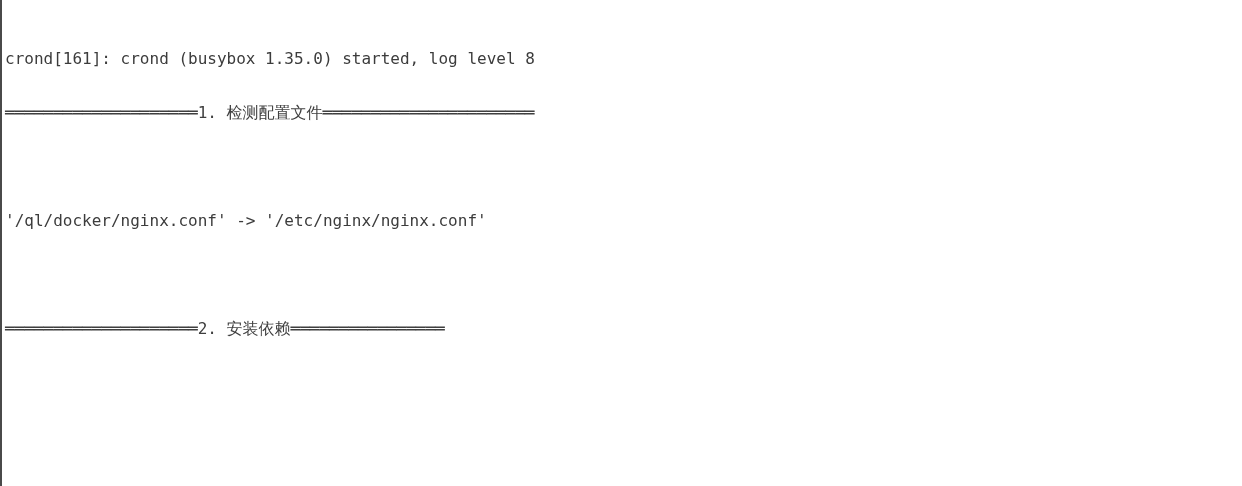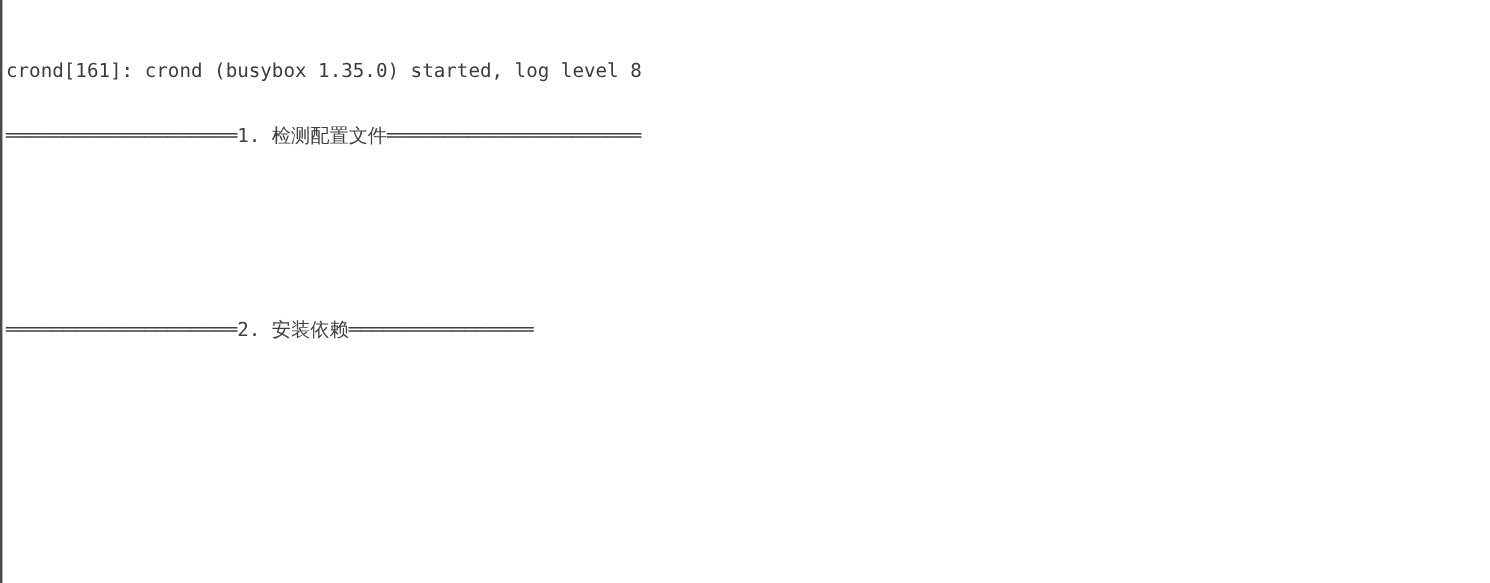--- a/index.html
+++ b/index.html
@@ -22,20 +22,21 @@
 </style>
 </head>
 <body>
 
 <div class="screen">
   <div class="term">
 
     <div class="line">crond[161]: crond (busybox 1.35.0) started, log level 8</div>
     <div class="line sep">════════════════════1. 检测配置文件══════════════════════</div>
     <div class="line"></div>
+    <div class="line">'/ql/docker/nginx.conf' -&gt; '/etc/nginx/nginx.conf'</div>
     <div class="line"></div>
     <div class="line sep">════════════════════2. 安装依赖════════════════</div>
     <div class="line"></div>
     <div class="line"></div>
     
     
     
     
     
     

